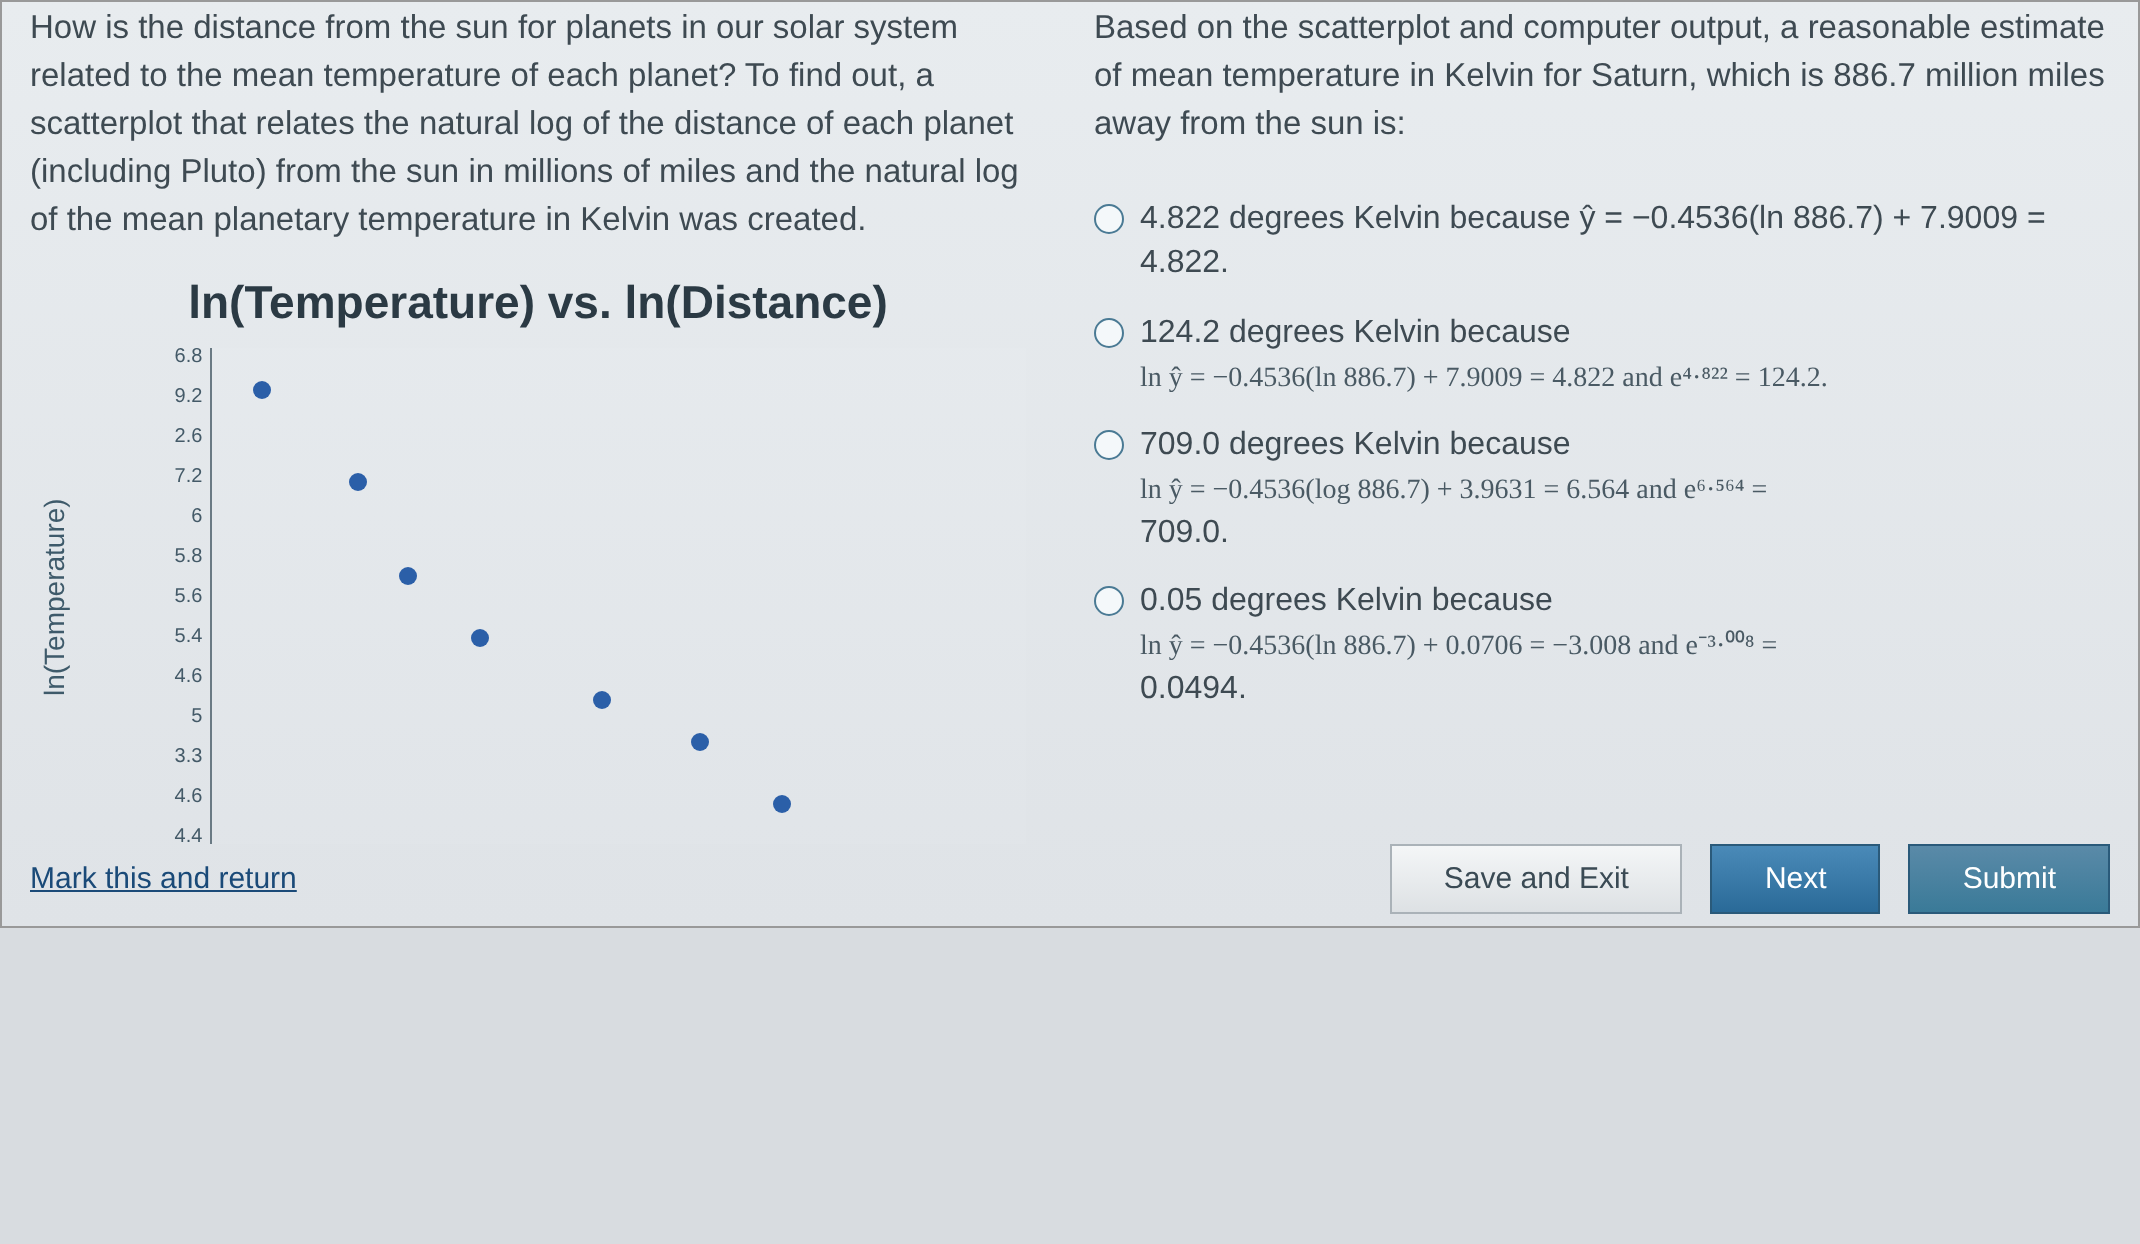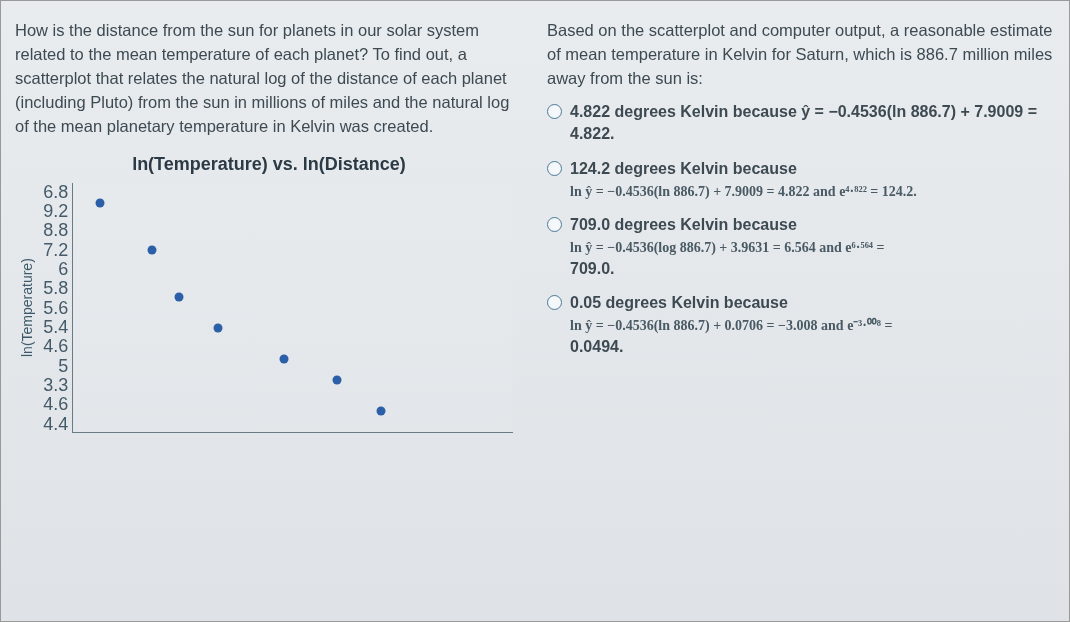--- a/index.html
+++ b/index.html
@@ -7,48 +7,48 @@
     font-family: Arial, sans-serif;
     background: #d8dce0;
     width: 1070px;
     height: 622px;
     overflow: hidden;
     position: relative;
   }
   .page {
     background: linear-gradient(180deg, #e8ecef 0%, #dfe3e7 100%);
     width: 1070px;
-    height: 622px;
-    padding: 18px 14px 0 14px;
+    height: 464px;
+    padding: 2px 14px 0 14px;
     display: flex;
     flex-direction: column;
     border: 1px solid #999;
   }
   .content {
     display: flex;
     flex: 1;
     gap: 24px;
     overflow: hidden;
   }
   .left, .right {
     flex: 1;
     color: #3e4a52;
     font-size: 16.5px;
     line-height: 1.45;
   }
   .left p { margin-bottom: 8px; }
-  .right p { margin-bottom: 10px; }
+  .right p { margin-bottom: 24px; }
   .chart-wrap {
     margin-top: 6px;
     padding: 4px 0 0 0;
   }
   .chart-title {
     font-weight: bold;
     color: #2b3a44;
-    font-size: 18px;
+    font-size: 23px;
     text-align: center;
     margin-bottom: 6px;
   }
   .chart-body {
     display: flex;
     align-items: stretch;
     height: 250px;
   }
   .ylabel {
     writing-mode: vertical-rl;
@@ -56,24 +56,25 @@
     color: #3e5a6a;
     font-size: 14px;
     text-align: center;
     padding: 0 2px;
   }
   .yticks {
     display: flex;
     flex-direction: column;
     justify-content: space-between;
     align-items: flex-end;
-    font-size: 18px;
+    font-size: 10px;
     color: #445a68;
     padding: 0 4px;
     line-height: 1;
+    margin-left: 44px;
   }
   .plot {
     flex: 1;
     border-left: 1px solid #6a7a84;
     border-bottom: 1px solid #6a7a84;
     position: relative;
     background: rgba(255,255,255,0.05);
     margin-right: 10px;
   }
   .point {
@@ -86,21 +87,20 @@
   }
   .options { margin-top: 4px; }
   .option {
     display: flex;
     align-items: flex-start;
     gap: 8px;
     margin-bottom: 12px;
     color: #3e4a52;
     font-size: 16px;
     line-height: 1.4;
-    font-weight: bold;
   }
   .radio {
     flex: 0 0 15px;
     width: 15px;
     height: 15px;
     border: 1.5px solid #4a7a94;
     border-radius: 50%;
     margin-top: 3px;
     background: #f4f8fa;
   }
@@ -154,21 +154,21 @@
     <div class="left">
       <p>How is the distance from the sun for planets in our solar system related to the mean temperature of each planet? To find out, a scatterplot that relates the natural log of the distance of each planet (including Pluto) from the sun in millions of miles and the natural log of the mean planetary temperature in Kelvin was created.</p>
 
       <div class="chart-wrap">
         <div class="chart-title">ln(Temperature) vs. ln(Distance)</div>
         <div class="chart-body">
           <div class="ylabel">ln(Temperature)</div>
           <div class="yticks" id="yticks">
               <span>6.8</span>
               <span>9.2</span>
-              <span>8.8</span>
+              <span>2.6</span>
               <span>7.2</span>
               <span>6</span>
               <span>5.8</span>
               <span>5.6</span>
               <span>5.4</span>
               <span>4.6</span>
               <span>5</span>
               <span>3.3</span>
               <span>4.6</span>
               <span>4.4</span>
@@ -219,13 +219,20 @@
             <div>0.05 degrees Kelvin because</div>
             <div class="sub">ln ŷ = −0.4536(ln 886.7) + 0.0706 = −3.008 and e⁻³·⁰⁰⁸ =</div>
             <div>0.0494.</div>
           </div>
         </div>
 
       </div>
     </div>
   </div>
 
+  <div class="footer">
+    <span class="mark-link">Mark this and return</span>
+    <span class="footer-spacer"></span>
+    <button class="btn btn-grey">Save and Exit</button>
+    <button class="btn btn-blue">Next</button>
+    <button class="btn btn-blue submit">Submit</button>
+  </div>
 </div>
 
 </body></html>

